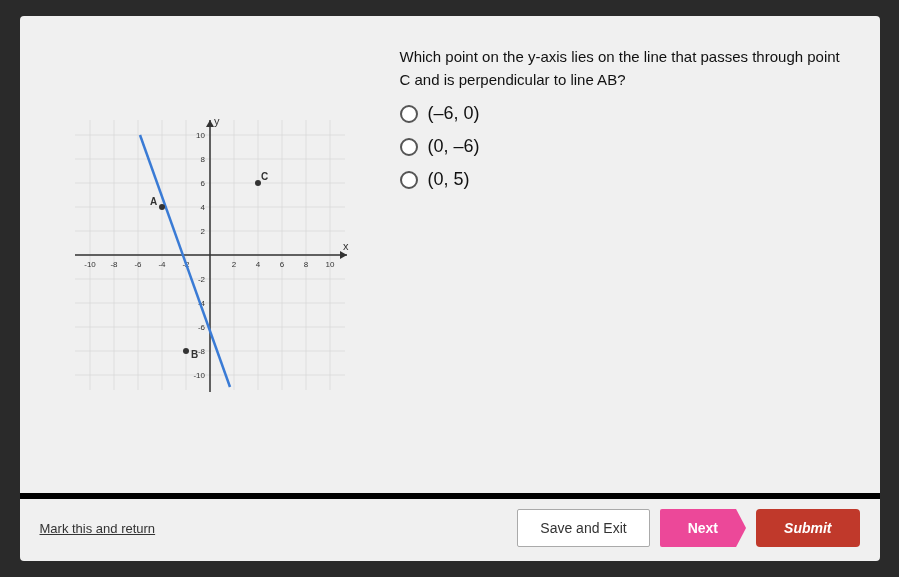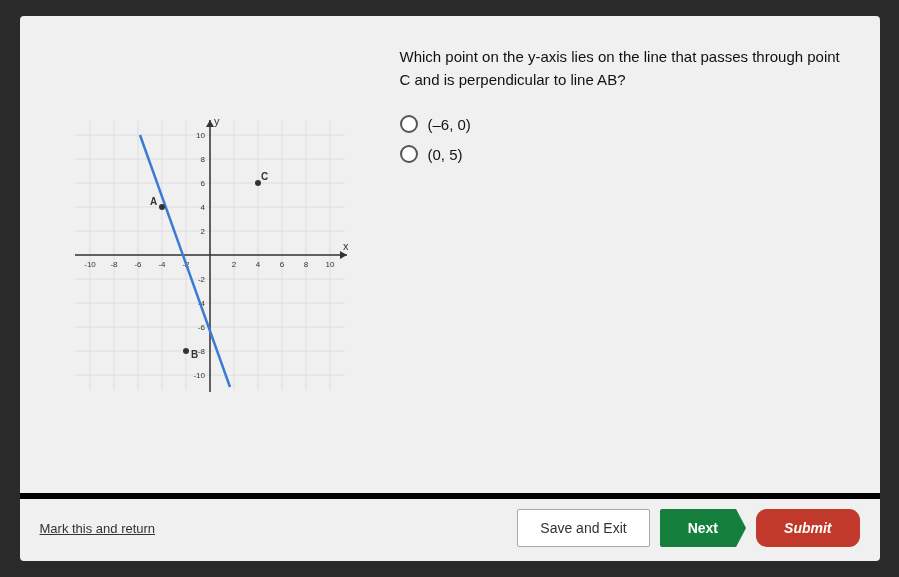--- a/index.html
+++ b/index.html
@@ -36,21 +36,21 @@
       justify-content: center;
     }
     .question-section {
       flex: 1;
       padding-top: 10px;
     }
     .question-text {
       font-size: 15px;
       line-height: 1.5;
       color: #111;
-      margin-bottom: 24px;
+      margin-bottom: 12px;
     }
     .options-list {
       list-style: none;
       display: flex;
       flex-direction: column;
       gap: 12px;
     }
     .option-item {
       display: flex;
       align-items: center;
@@ -59,21 +59,21 @@
     }
     .radio-circle {
       width: 18px;
       height: 18px;
       border-radius: 50%;
       border: 2px solid #555;
       background: white;
       flex-shrink: 0;
     }
     .option-label {
-      font-size: 15px;
+      font-size: 18px;
       color: #111;
     }
     .footer {
       display: flex;
       align-items: center;
       justify-content: space-between;
       padding: 10px 20px 14px 20px;
       border-top: 6px solid #000000;
     }
     .mark-link {
@@ -90,40 +90,40 @@
     .btn-save {
       background: white;
       border: 1px solid #aaa;
       padding: 10px 22px;
       font-size: 14px;
       cursor: pointer;
       border-radius: 2px;
       color: #333;
     }
     .btn-next {
-      background: #15803d;
+      background: #ec4899;
       border: none;
       padding: 10px 28px;
       font-size: 14px;
       font-weight: bold;
       color: white;
       cursor: pointer;
       border-radius: 2px;
       clip-path: polygon(0 0, calc(100% - 10px) 0, 100% 50%, calc(100% - 10px) 100%, 0 100%);
     }
     .btn-submit {
       background: #c0392b;
       border: none;
       padding: 10px 28px;
       font-size: 14px;
       font-weight: bold;
       color: white;
       font-style: italic;
       cursor: pointer;
-      border-radius: 11px;
+      border-radius: 4px;
     }
 
     
     .graph-wrapper {
       position: relative;
       width: 290px;
       height: 290px;
     }
     svg.graph {
       width: 290px;
@@ -223,20 +223,24 @@
     <div class="question-section">
       <p class="question-text">Which point on the y-axis lies on the line that passes through point C and is perpendicular to line AB?</p>
 
       <ul class="options-list">
         <li class="option-item">
           <div class="radio-circle"></div>
           <span class="option-label">(–6, 0)</span>
         </li>
         <li class="option-item">
           <div class="radio-circle"></div>
+          <span class="option-label">(0, –6)</span>
+        </li>
+        <li class="option-item">
+          <div class="radio-circle"></div>
           <span class="option-label">(0, 5)</span>
         </li>
       </ul>
     </div>
   </div>
 
   <div class="footer">
     <a class="mark-link">Mark this and return</a>
     <div class="footer-buttons">
       <button class="btn-save">Save and Exit</button>

